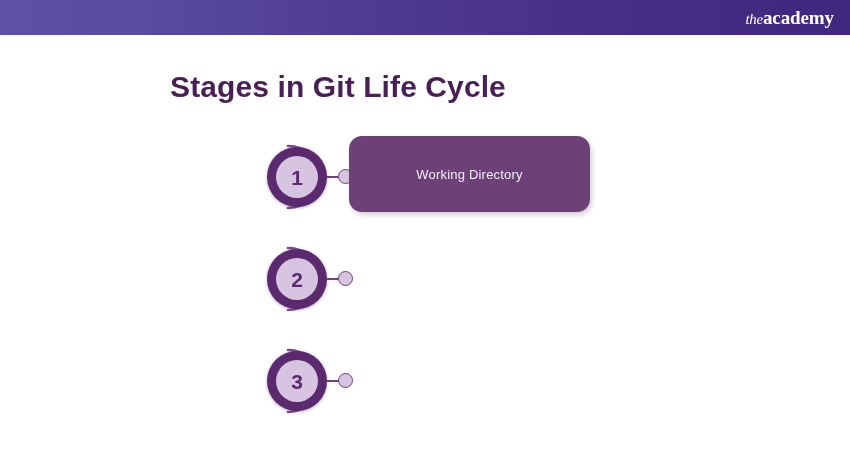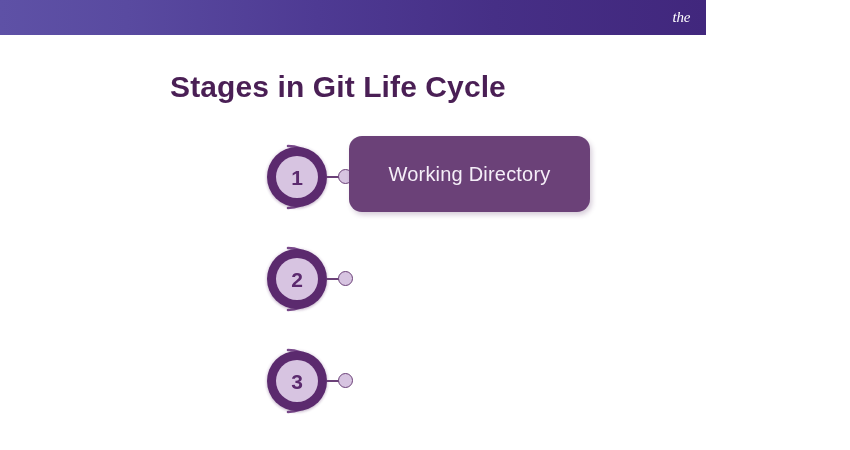--- a/index.html
+++ b/index.html
@@ -13,21 +13,21 @@
     font-family: "Liberation Sans", sans-serif;
     overflow: hidden;
     position: relative;
   }
 
   
   .header {
     position: absolute;
     left: 0;
     top: 0;
-    width: 706px;
+    width: 850px;
     height: 35px;
     background: linear-gradient(to right, #5e51a6 0%, #594aa0 18%, #4e3a93 45%, #462f86 70%, #41277d 100%);
     display: flex;
     align-items: center;
     justify-content: flex-end;
     box-sizing: border-box;
     padding-right: 16px;
   }
   .logo {
     color: #ffffff;
@@ -160,31 +160,32 @@
     height: 76px;
     background: #6b4178;
     border-radius: 13px;
     box-shadow: 2px 3px 5px rgba(74,31,85,0.22);
     display: flex;
     align-items: center;
     justify-content: center;
   }
   .stage-box-label {
     color: #f5eef8;
-    font-size: 20px;
+    font-size: 13px;
     font-weight: 400;
     letter-spacing: 0.2px;
   }
 </style>
 </head>
 <body>
 
 <div class="header">
   <div class="logo">
     <span class="logo-the">the</span>
+      <span class="logo-academy">academy</span>
   </div>
 </div>
 
 <div class="page-title">Stages in Git Life Cycle</div>
 
 <div class="stages">
 
   <div class="stage-row">
     <div class="badge">
       <div class="badge-glow"></div>

